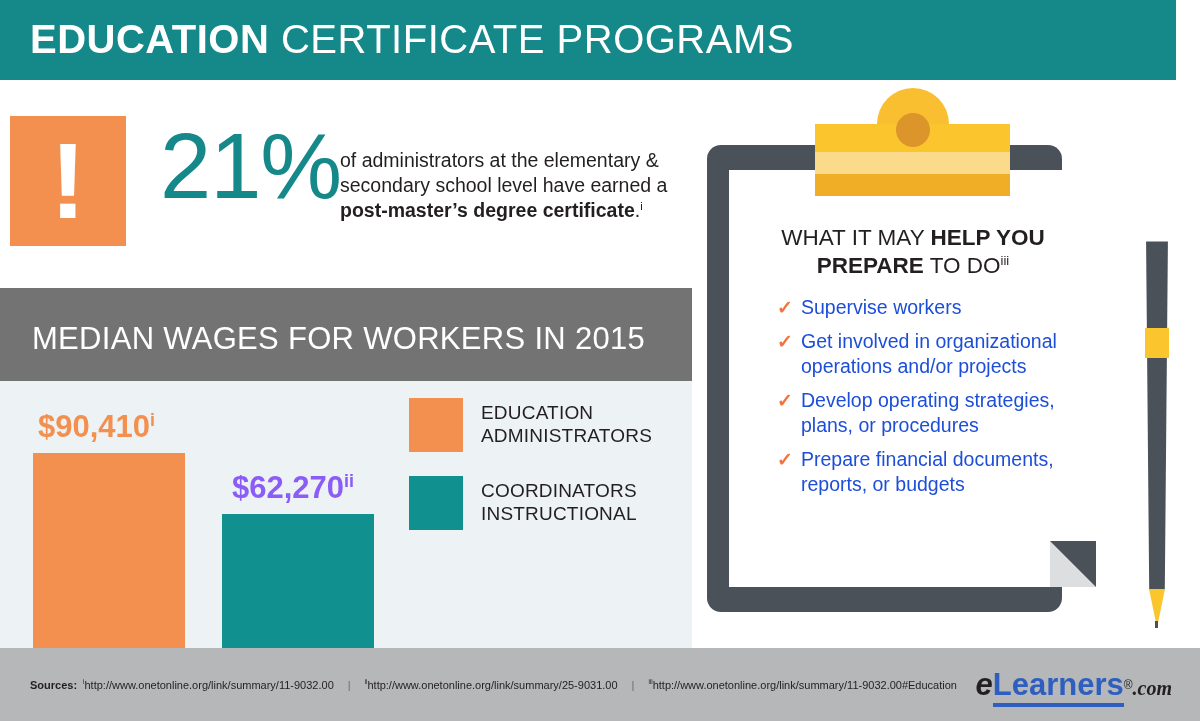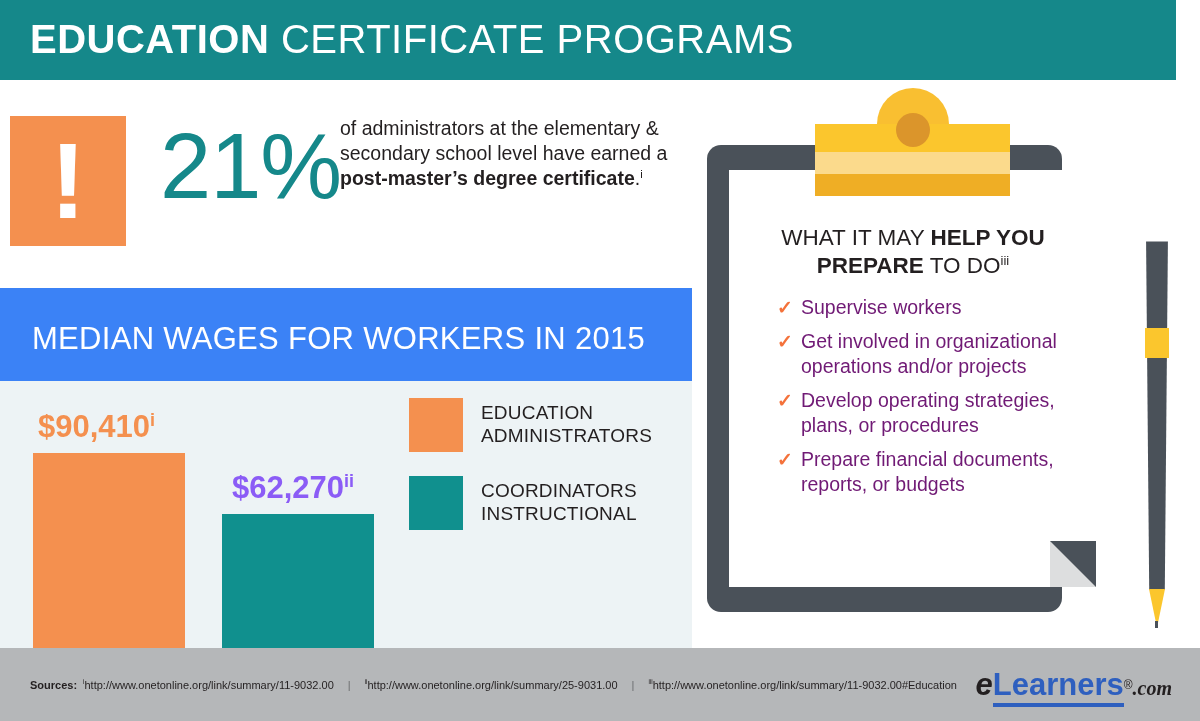--- a/index.html
+++ b/index.html
@@ -32,30 +32,30 @@
     position: absolute; left: 0; top: 50%; transform: translateY(-50%);
     width: 116px; text-align: center;
     color: #ffffff; font-size: 108px; font-weight: 700; line-height: 0.95;
   }
   .stat-pct {
     position: absolute; left: 160px; top: 120px;
     font-size: 92px; color: #15888A; font-weight: 300; line-height: 1;
     letter-spacing: -1px;
   }
   .stat-text {
-    position: absolute; left: 340px; top: 116px; width: 340px;
+    position: absolute; left: 340px; top: 148px; width: 340px;
     font-size: 19.5px; line-height: 25px; color: #231F20;
   }
   .stat-text b { font-weight: 700; }
   sup { font-size: 0.58em; vertical-align: super; line-height: 0; }
 
   
   .wages-banner {
     position: absolute; left: 0; top: 288px; width: 692px; height: 102px;
-    background: #3b82f6;
+    background: #737373;
   }
   .wages-banner-title {
     position: absolute; left: 32px; top: 50%; transform: translateY(-50%);
     color: #ffffff; font-size: 31px; font-weight: 400; letter-spacing: 0.3px;
     white-space: nowrap;
   }
 
   
   .chart-area {
     position: absolute; left: 0; top: 381px; width: 692px; height: 267px;
@@ -114,21 +114,21 @@
   .clip-title b { font-weight: 700; }
 
   .clip-list { position: absolute; left: 48px; top: 125px; width: 300px; }
   .clip-list-item {
     display: flex; align-items: flex-start; margin-bottom: 8px;
   }
   .check {
     flex: 0 0 24px; color: #F4723B; font-size: 19px; line-height: 25px;
     font-weight: 700;
   }
-  .clip-item-text { font-size: 19.5px; line-height: 25.5px; color: #701a75; }
+  .clip-item-text { font-size: 19.5px; line-height: 25.5px; color: #1d4ed8; }
 
   
   .pen { position: absolute; left: 1144px; top: 238px; width: 26px; height: 390px; }
   .pen-body {
     position: absolute; left: 0; top: 0; width: 26px; height: 352px;
     background: #4A5159;
     clip-path: polygon(8% 1%, 92% 1%, 80% 100%, 20% 100%);
   }
   .pen-band {
     position: absolute; left: 1px; top: 90px; width: 24px; height: 30px;

